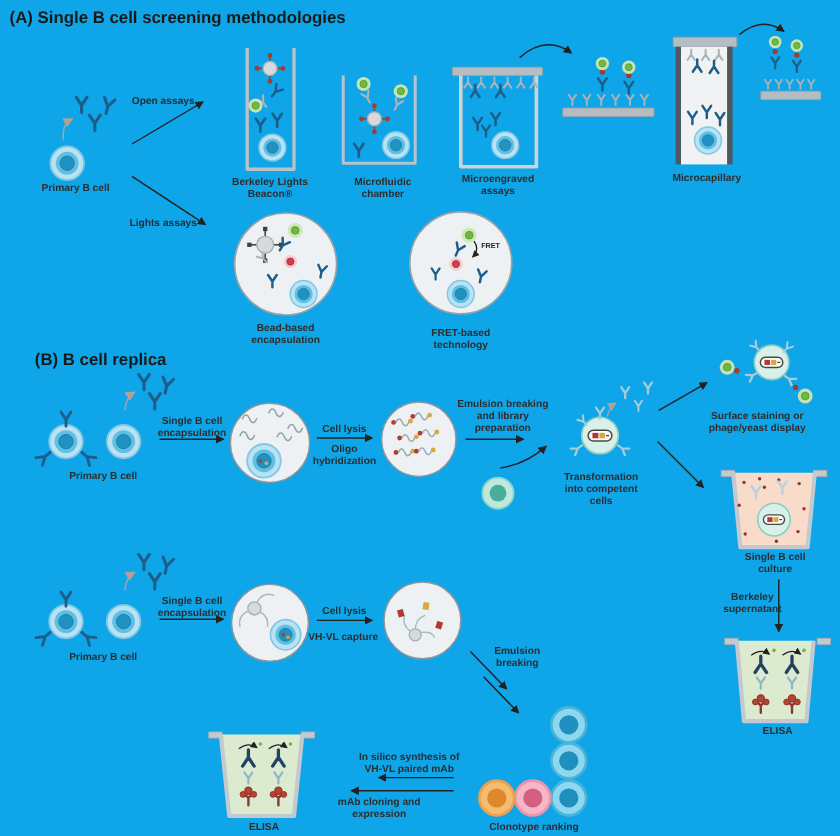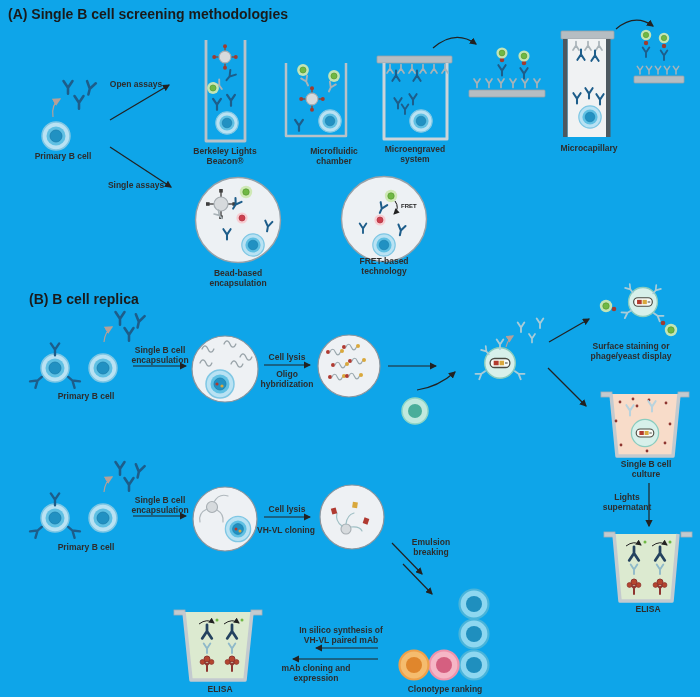--- a/index.html
+++ b/index.html
@@ -391,42 +391,44 @@
     <use href="#ab" transform="translate(232,648) scale(.55)" stroke="#8fb9c9"></use>
     <use href="#antigen" transform="translate(207,663)"></use>
     <use href="#antigen" transform="translate(232,663)"></use>
   </g>
 </g>
 </svg>
 
 <div class="title" style="left:8px;top:6px">(A) Single B cell screening methodologies</div>
 <div class="lbl" style="left:23px;top:151px;width:80px">Primary B cell</div>
 <div class="lbl" style="left:107px;top:79px;width:58px">Open assays</div>
-<div class="lbl" style="left:102px;top:180px;width:68px">Single assays</div>
+<div class="lbl" style="left:102px;top:180px;width:68px">Lights assays</div>
 <div class="lbl" style="left:183px;top:146px;width:84px">Berkeley Lights Beacon®</div>
-<div class="lbl" style="left:301px;top:146px;width:66px">Microfluidic chamber</div>
-<div class="lbl" style="left:378px;top:144px;width:74px">Microengraved system</div>
+<div class="lbl" style="left:286px;top:146px;width:66px">Microfluidic chamber</div>
+<div class="lbl" style="left:378px;top:144px;width:74px">Microengraved assays</div>
 <div class="lbl" style="left:553px;top:143px;width:72px">Microcapillary</div>
 <div class="lbl" style="left:202px;top:268px;width:72px">Bead-based encapsulation</div>
-<div class="lbl" style="left:348px;top:256px;width:72px">FRET-based technology</div>
+<div class="lbl" style="left:348px;top:272px;width:72px">FRET-based technology</div>
 <div class="tiny" style="left:401px;top:203px">FRET</div>
 
 <div class="title" style="left:29px;top:291px">(B) B cell replica</div>
 <div class="lbl" style="left:53px;top:391px;width:66px">Primary B cell</div>
 <div class="lbl" style="left:129px;top:345px;width:62px">Single B cell encapsulation</div>
 <div class="lbl" style="left:260px;top:352px;width:54px">Cell lysis</div>
 <div class="lbl" style="left:256px;top:369px;width:62px">Oligo hybridization</div>
+<div class="lbl" style="left:380px;top:331px;width:78px">Emulsion breaking and library preparation</div>
+<div class="lbl" style="left:464px;top:392px;width:74px">Transformation into competent cells</div>
 <div class="lbl" style="left:583px;top:341px;width:96px">Surface staining or phage/yeast display</div>
 <div class="lbl" style="left:613px;top:459px;width:66px">Single B cell culture</div>
-<div class="lbl" style="left:597px;top:492px;width:60px">Lights supernatant</div>
+<div class="lbl" style="left:597px;top:492px;width:60px">Berkeley supernatant</div>
 <div class="lbl" style="left:626px;top:604px;width:44px">ELISA</div>
 
 <div class="lbl" style="left:53px;top:542px;width:66px">Primary B cell</div>
 <div class="lbl" style="left:129px;top:495px;width:62px">Single B cell encapsulation</div>
 <div class="lbl" style="left:260px;top:504px;width:54px">Cell lysis</div>
-<div class="lbl" style="left:252px;top:525px;width:68px">VH-VL cloning</div>
+<div class="lbl" style="left:252px;top:525px;width:68px">VH-VL capture</div>
 <div class="lbl" style="left:402px;top:537px;width:58px">Emulsion breaking</div>
 <div class="lbl" style="left:294px;top:625px;width:94px">In silico synthesis of VH-VL paired mAb</div>
 <div class="lbl" style="left:280px;top:663px;width:72px">mAb cloning and expression</div>
 <div class="lbl" style="left:400px;top:684px;width:90px">Clonotype ranking</div>
 <div class="lbl" style="left:198px;top:684px;width:44px">ELISA</div>
 
 </div>
 
 </body></html>

